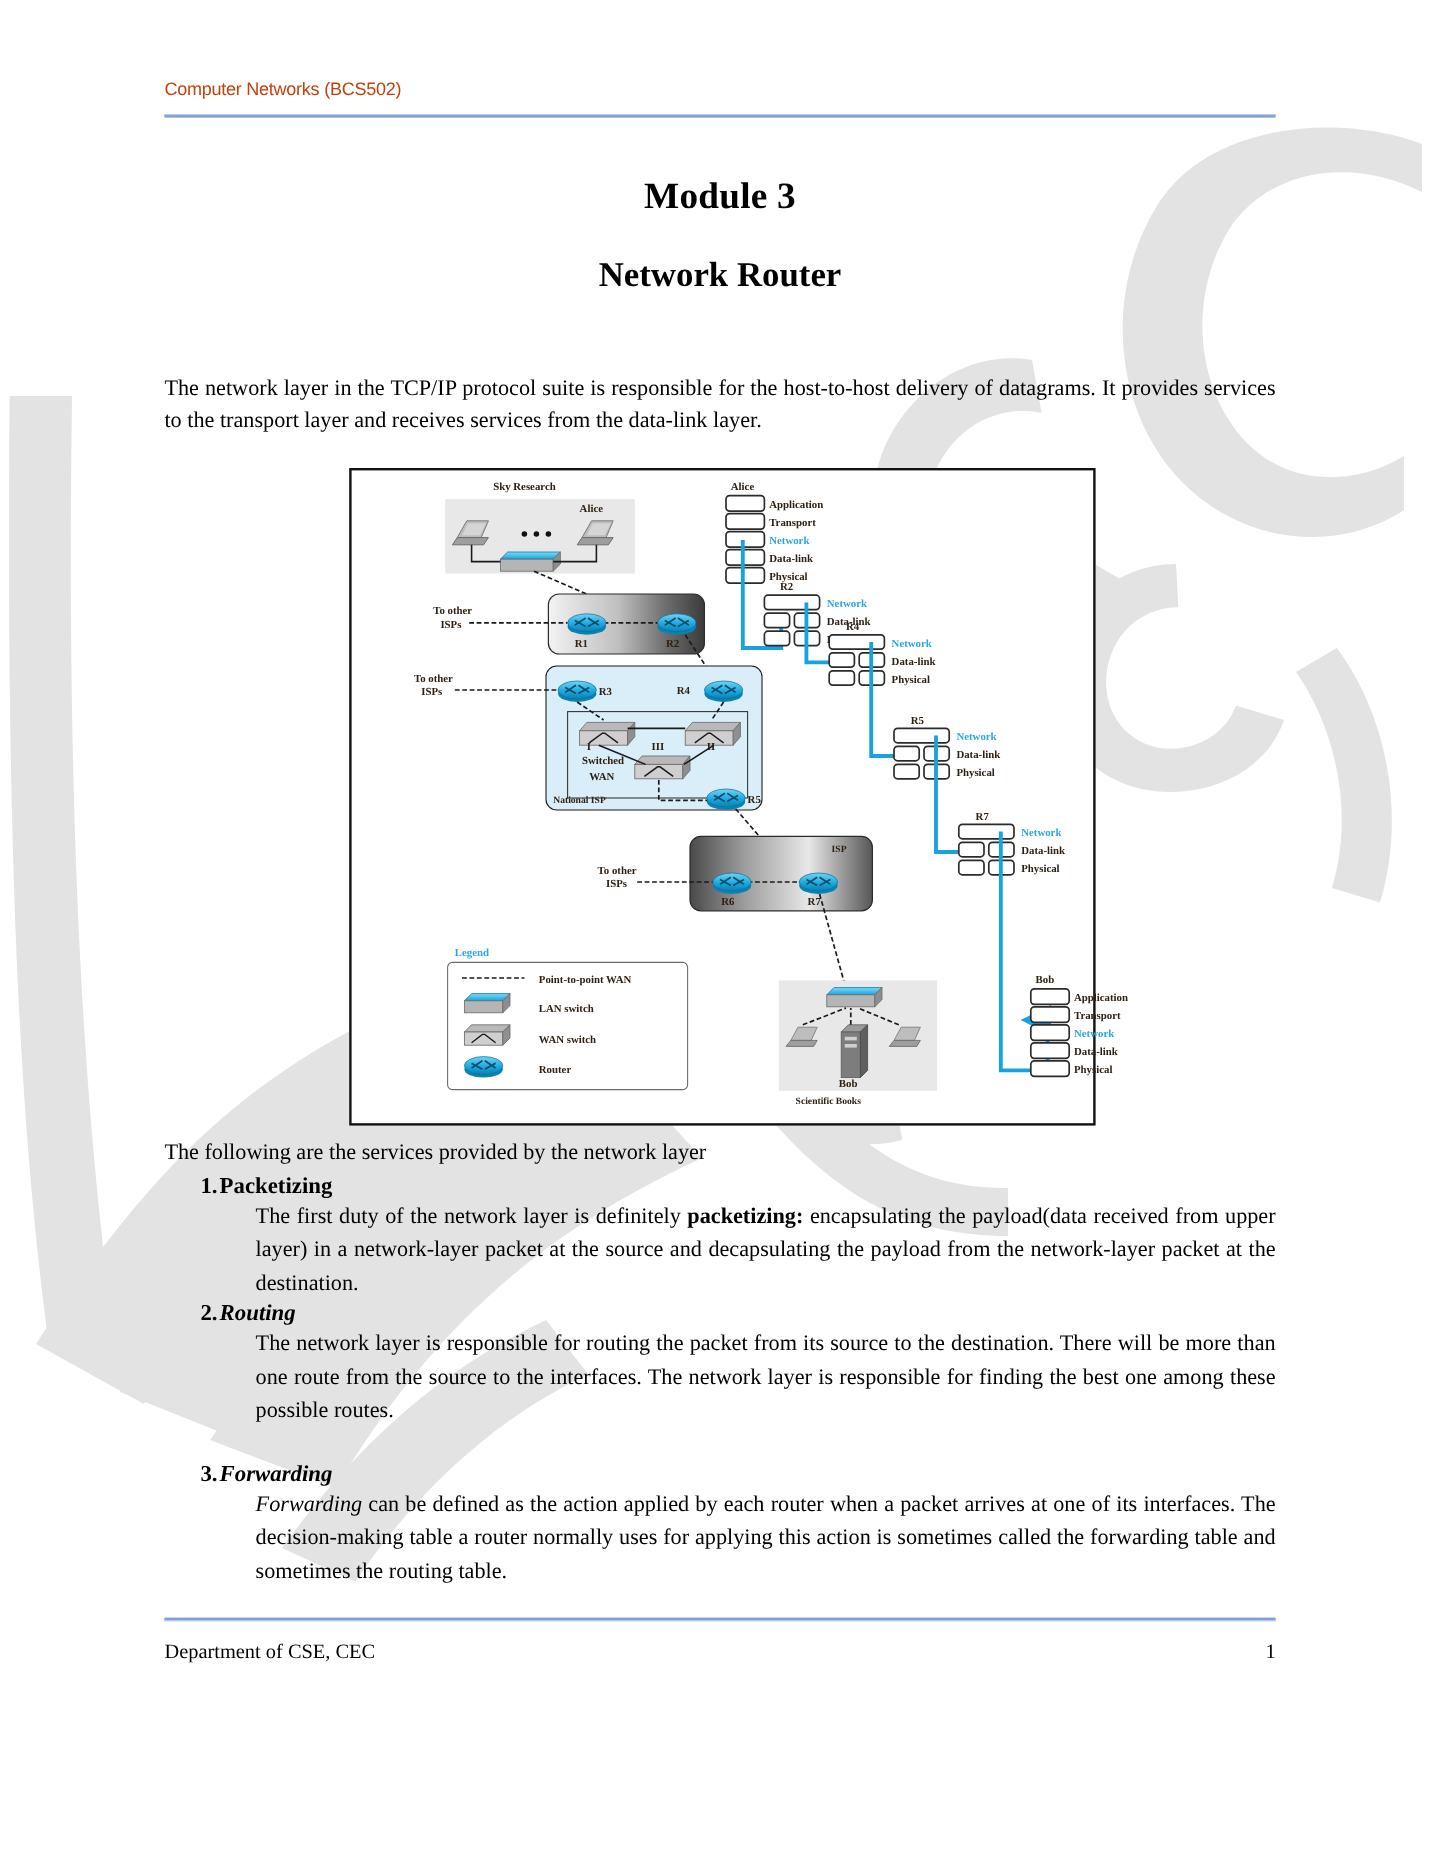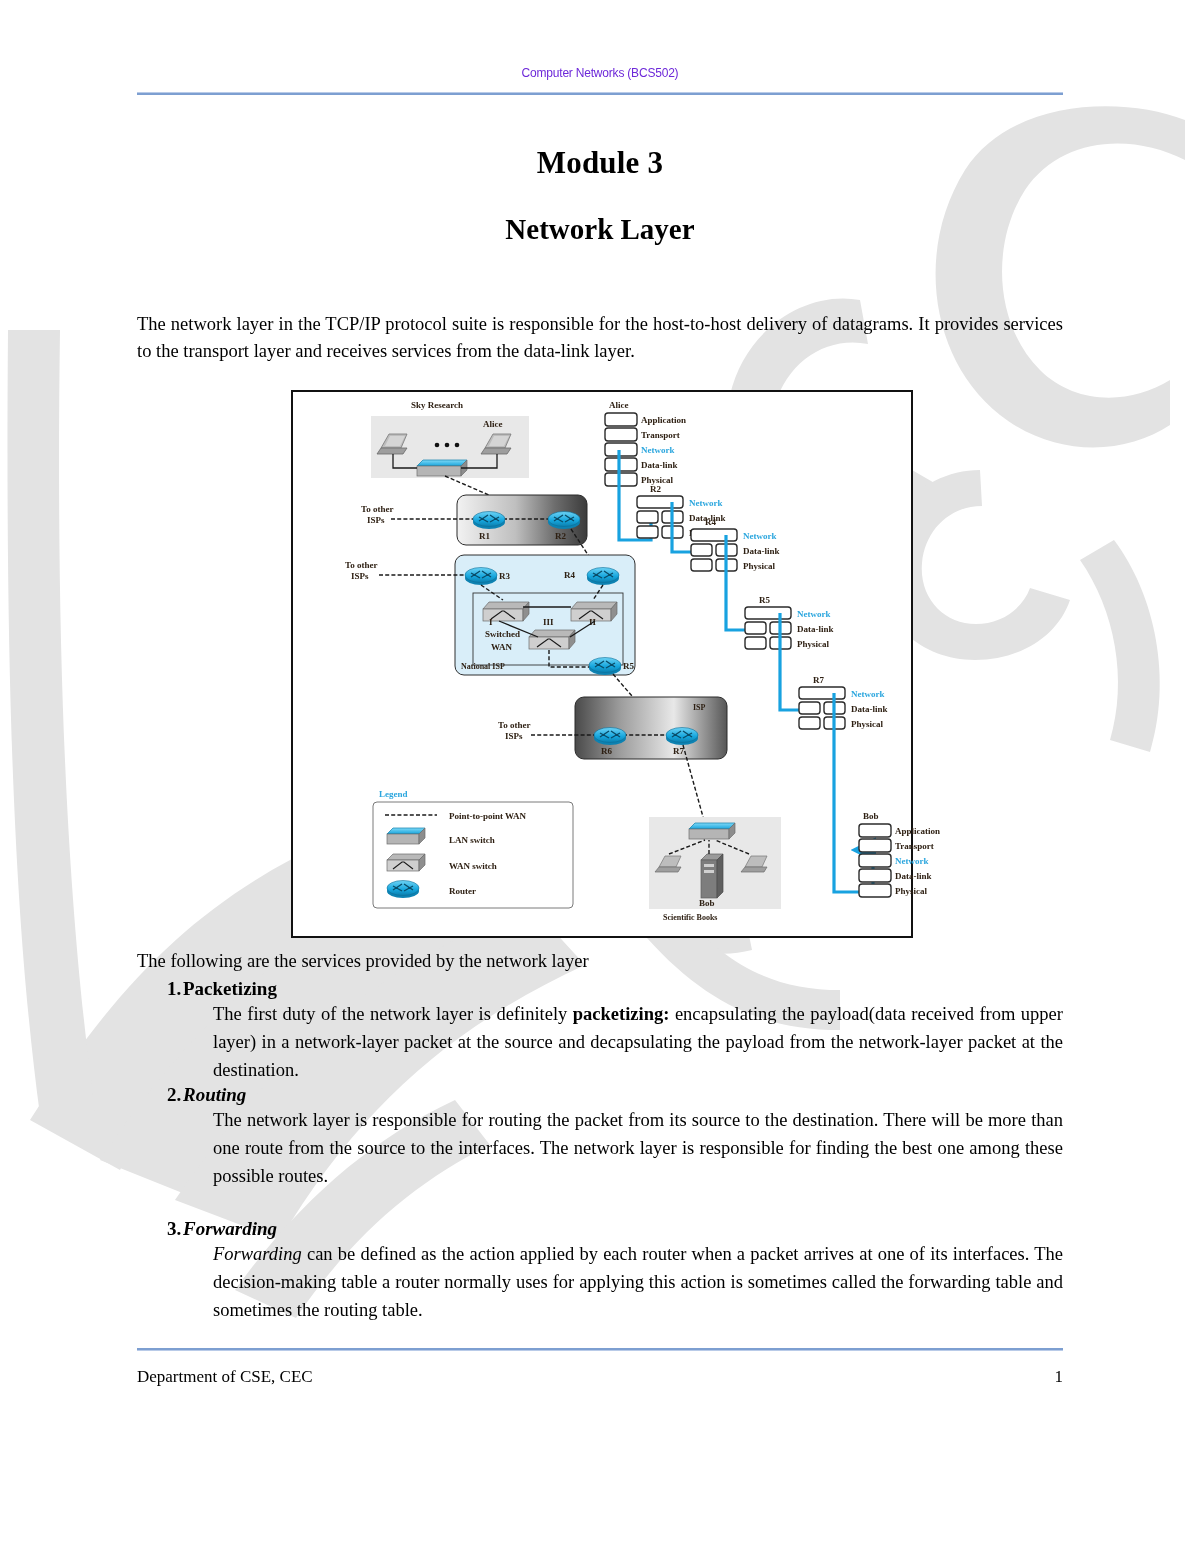--- a/index.html
+++ b/index.html
@@ -26,25 +26,25 @@
     position:absolute;
     left:0; top:0; width:1200px; height:1553px;
     z-index:2;
   }
 
   
   #header {
     position:absolute; left:137px; top:66px; width:926px;
   }
   #header .hdr-text {
-    text-align:center;
+    text-align:left;
     font-family:"Liberation Sans", sans-serif;
-    font-size:12px;
+    font-size:15px;
     letter-spacing:-0.2px;
-    color:#6d28d9;
+    color:#c2410c;
   }
   #header .hdr-rule {
     margin-top:12px;
     height:3px;
     background:#7d9fd1;
     border-top:1px solid #b9cbe8;
   }
 
   
   #title-module {
@@ -154,21 +154,21 @@
 </svg>
 
 <div id="page">
 
   <div id="header">
     <div class="hdr-text">Computer Networks (BCS502)</div>
     <div class="hdr-rule"></div>
   </div>
 
   <div id="title-module">Module 3</div>
-  <div id="title-network">Network Layer</div>
+  <div id="title-network">Network Router</div>
 
   <div id="intro-para" class="para">The network layer in the TCP/IP protocol suite is responsible for the host-to-host delivery of datagrams. It provides services to the transport layer and receives services from the data-link layer.</div>
 
   <div id="figure">
     <svg width="617" height="543" viewBox="0 0 617 543">
       <defs>
         <linearGradient id="gradGray" x1="0" y1="0" x2="1" y2="0">
           <stop offset="0%" stop-color="#f2f2f2"></stop>
           <stop offset="45%" stop-color="#bfbfbf"></stop>
           <stop offset="75%" stop-color="#6e6e6e"></stop>

